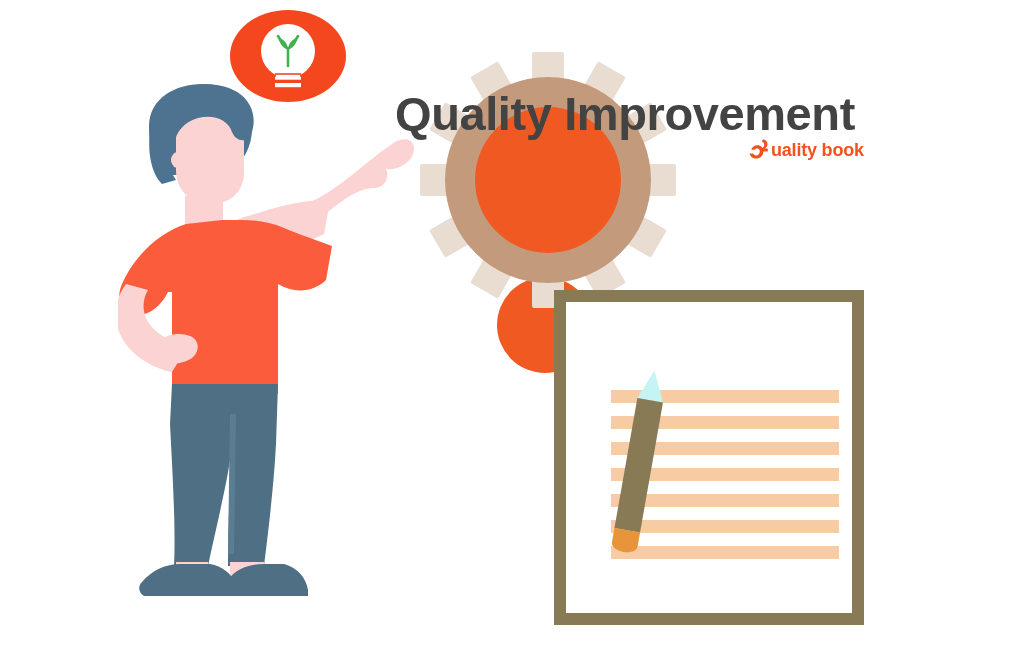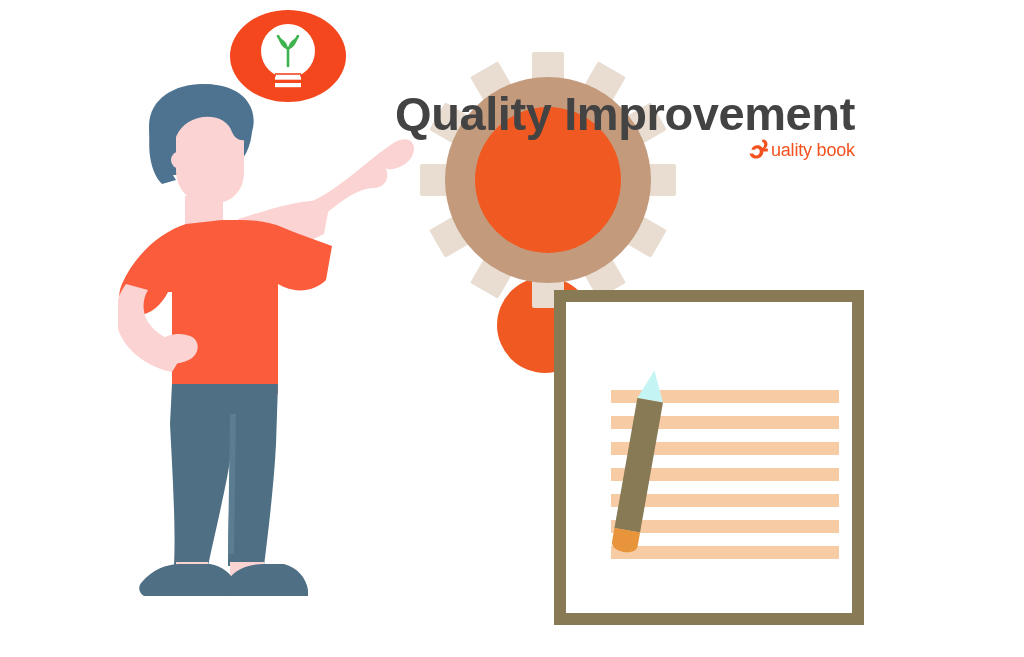--- a/index.html
+++ b/index.html
@@ -42,21 +42,21 @@
     z-index: 45;
   }
   #brand-mark {
     width: 22px;
     height: 24px;
     margin-right: 1px;
     flex: none;
   }
   #brand-text {
     font-size: 18px;
-    font-weight: normal;
+    font-weight: bold;
     color: #F4511E;
     letter-spacing: -0.2px;
     line-height: 1;
     white-space: nowrap;
   }
 
   
   #gear-group {
     position: absolute;
     left: 420px;

